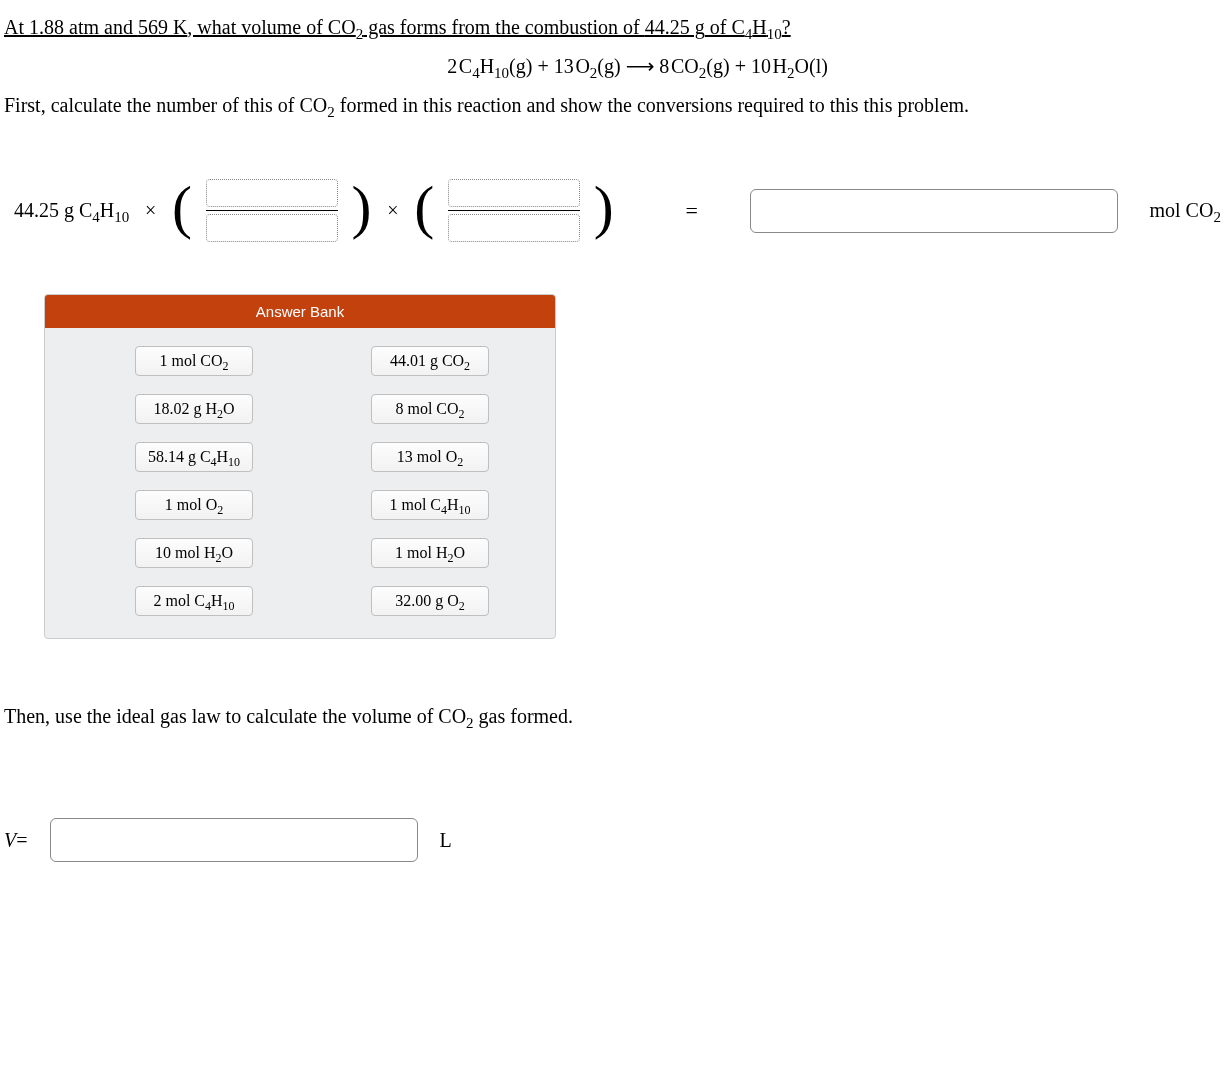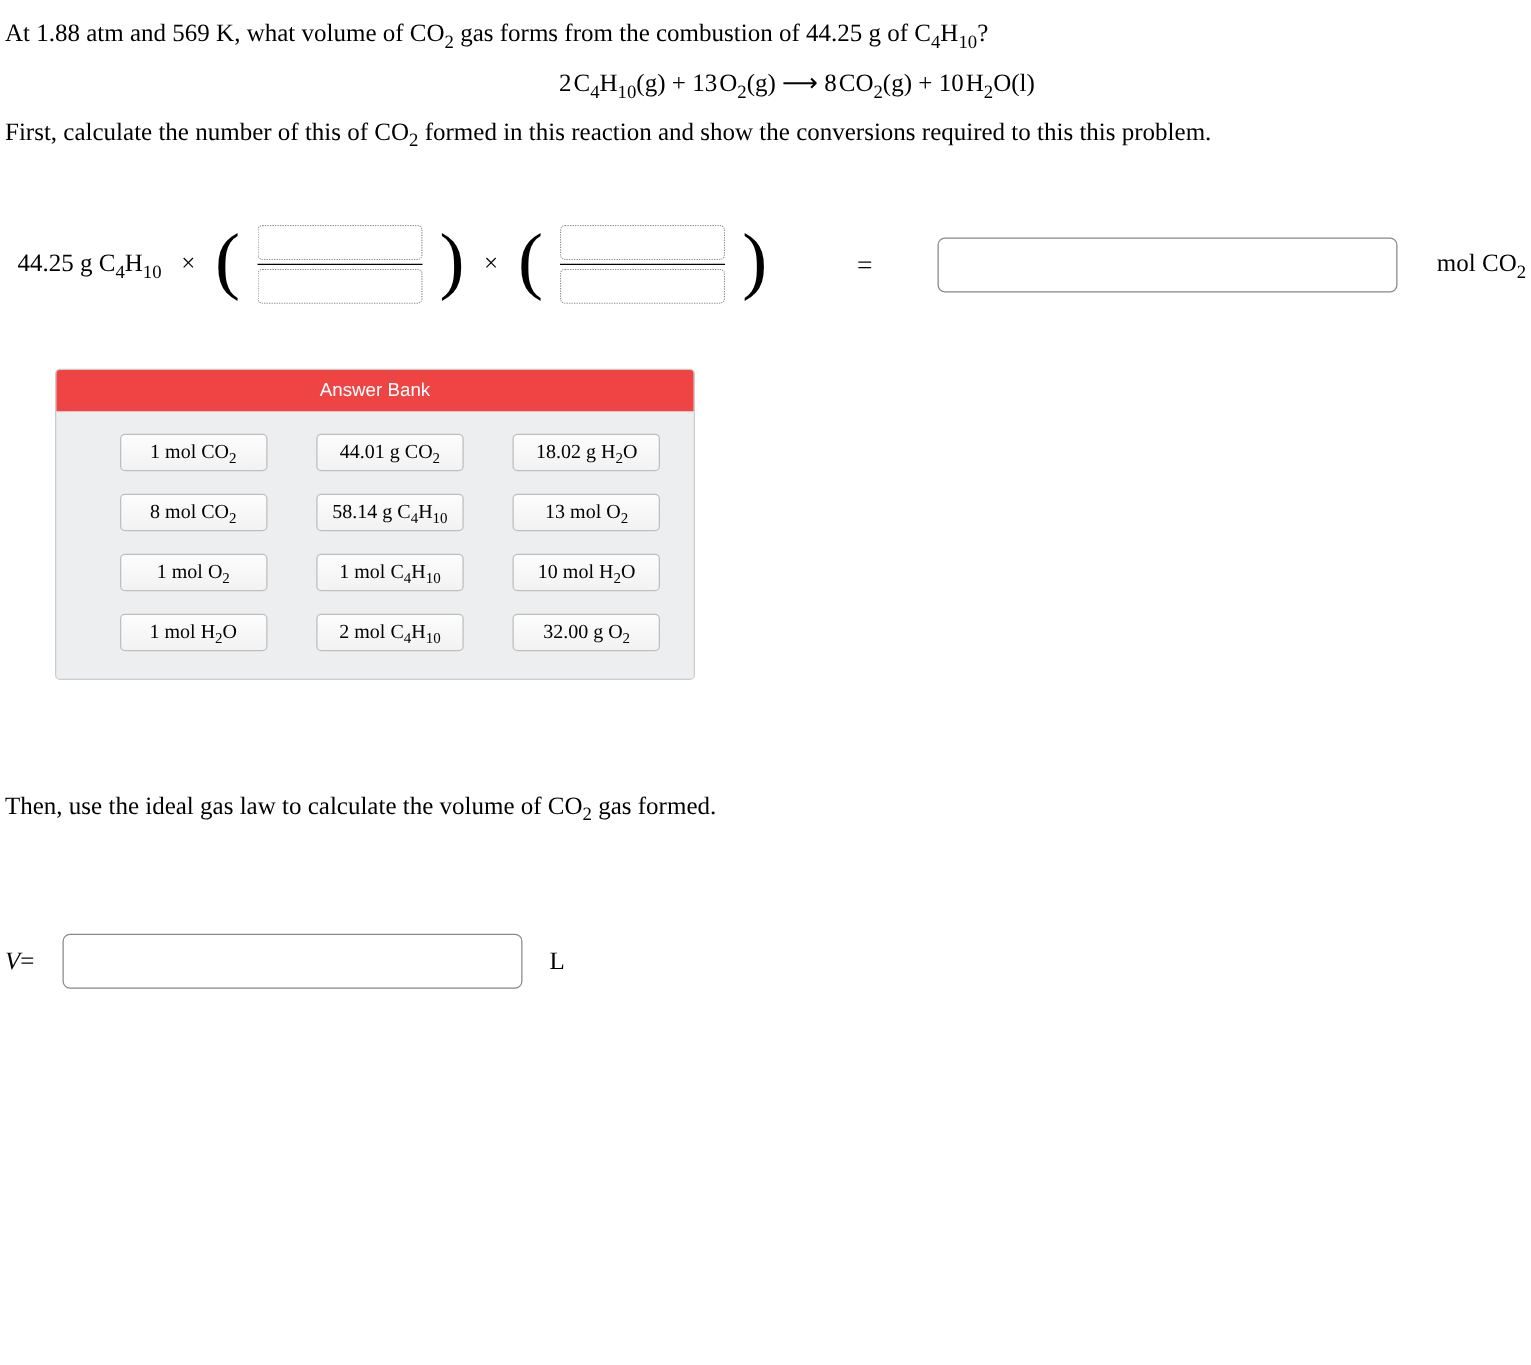--- a/index.html
+++ b/index.html
@@ -5,21 +5,21 @@
   body {
     font-family: "Times New Roman", Times, serif;
     font-size: 20px;
     color: #000;
     background: #fff;
     margin: 0;
     padding: 8px 4px;
     width: 1225px;
     box-sizing: border-box;
   }
-  .question-text { line-height: 1.5; margin: 4px 0 12px 0; }
+  .question-text { line-height: 1.5; margin: 4px 0 12px 0; text-decoration: underline; }
   .equation { margin: 8px 0 16px 50px; font-size: 20px; text-align: center; }
   .instruction { margin: 4px 0 60px 0; }
   sub { font-size: 0.75em; vertical-align: sub; line-height: 0; }
 
   .conversion-row {
     display: flex;
     align-items: center;
     margin: 0 0 50px 10px;
     font-size: 20px;
     justify-content: space-between;
@@ -58,48 +58,48 @@
 
   .answer-bank-wrap {
     width: 510px;
     margin-left: 40px;
     border: 1px solid #ccc;
     border-radius: 4px;
     overflow: hidden;
     background: #eceef0;
   }
   .answer-bank-header {
-    background: #ef4444;
+    background: #c2410c;
     color: #fff;
     text-align: center;
     font-family: Arial, Helvetica, sans-serif;
     font-size: 15px;
     padding: 8px 0;
   }
   .answer-bank-grid {
     display: grid;
-    grid-template-columns: repeat(3, 1fr);
+    grid-template-columns: repeat(2, 1fr);
     gap: 18px 22px;
     padding: 18px 18px 22px 18px;
     margin-left: 24px;
   }
   .bank-item {
     background: linear-gradient(#fdfdfd, #f2f2f2);
     border: 1px solid #bfbfbf;
     border-radius: 4px;
     padding: 5px 4px;
     text-align: center;
     font-size: 16px;
     font-family: "Times New Roman", Times, serif;
     cursor: grab;
     justify-self: center;
     min-width: 108px;
   }
 
-  .then-text { margin-top: 90px; margin-bottom: 90px; }
+  .then-text { margin-top: 66px; margin-bottom: 90px; }
 
   .volume-row {
     display: flex;
     align-items: center;
     margin-left: 0;
     font-size: 20px;
   }
   .italic { font-style: italic; }
   .vol-input {
     border: 1px solid #888;

